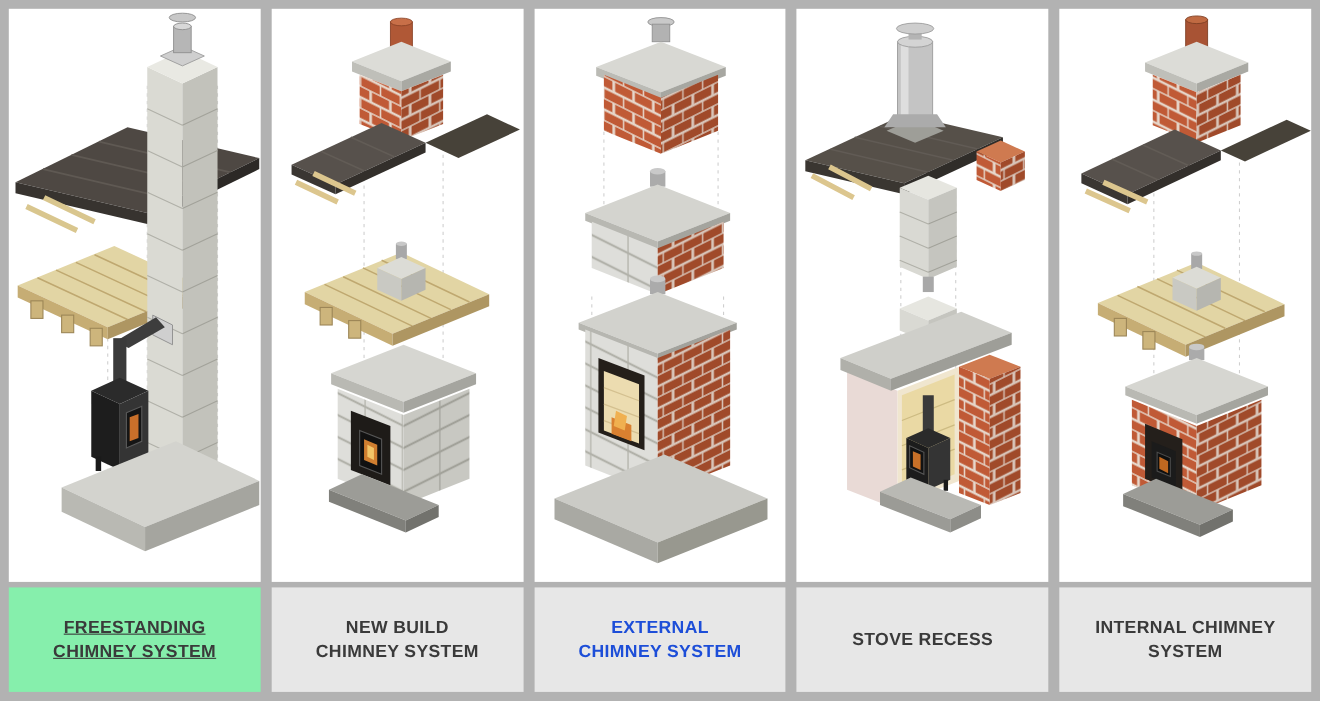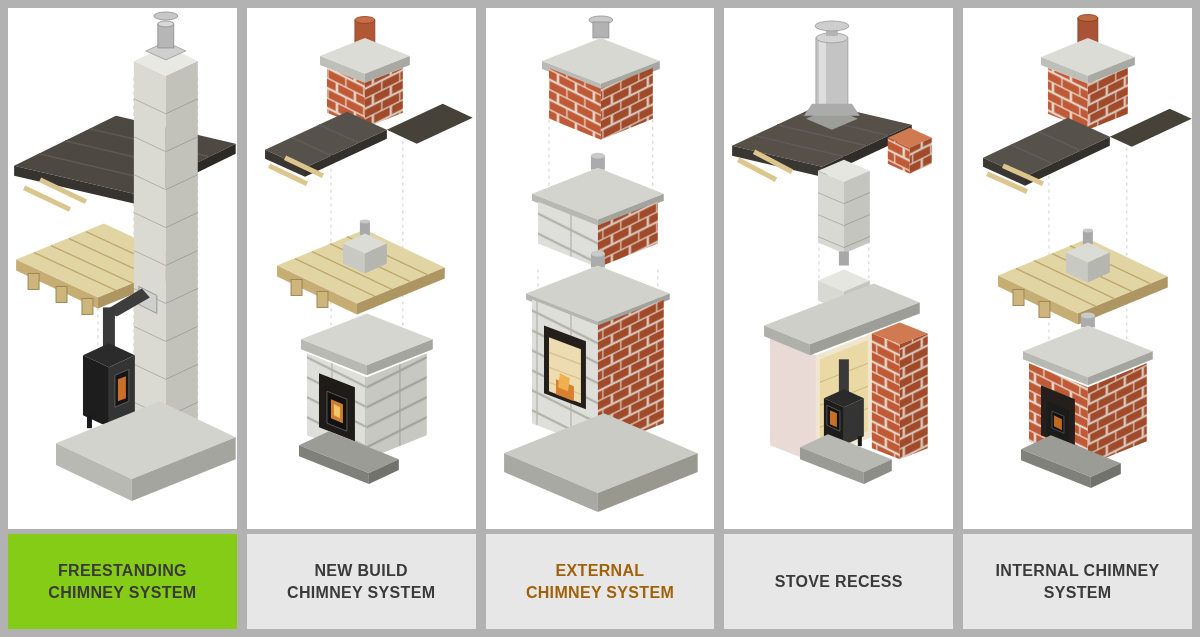--- a/index.html
+++ b/index.html
@@ -119,21 +119,21 @@
           <rect x="104" y="419" width="5" height="13" fill="#1a1a1a"></rect>
           <rect x="121" y="407" width="5" height="13" fill="#1a1a1a"></rect>
         </g>
         <g>
           <polygon points="48,436 152,394 228,430 124,472" fill="#d3d3ce"></polygon>
           <polygon points="48,436 124,472 124,494 48,458" fill="#b9b9b3"></polygon>
           <polygon points="124,472 228,430 228,452 124,494" fill="#a5a59f"></polygon>
         </g>
       </svg>
     </div>
-    <div class="caption" style="background: #84cc16; color: rgb(58, 58, 58);">
+    <div class="caption" style="background: #86efac; color: rgb(58, 58, 58); text-decoration: underline;">
       <span>FREESTANDING</span>
       <span>CHIMNEY SYSTEM</span>
     </div>
   </section>
 
   <section class="panel">
     <div class="art" style="background: rgb(255, 255, 255);">
       <svg viewBox="0 0 229 522">
         <path d="M84 126V338 M156 126V338" stroke="#cfcfcf" stroke-width="1" stroke-dasharray="3 4" fill="none"></path>
         <g>
@@ -228,21 +228,21 @@
           <polygon points="70,372 88,379 88,394 70,387" fill="#d98030"></polygon>
           <polygon points="74,366 84,371 82,384 72,380" fill="#f0b050"></polygon>
         </g>
         <g>
           <polygon points="18,446 118,406 212,446 112,486" fill="#cbcbc6"></polygon>
           <polygon points="18,446 112,486 112,505 18,465" fill="#a9a9a3"></polygon>
           <polygon points="112,486 212,446 212,465 112,505" fill="#98988f"></polygon>
         </g>
       </svg>
     </div>
-    <div class="caption" style="background: rgb(231, 231, 231); color: #a16207;">
+    <div class="caption" style="background: rgb(231, 231, 231); color: #1d4ed8;">
       <span>EXTERNAL</span>
       <span>CHIMNEY SYSTEM</span>
     </div>
   </section>
 
   <section class="panel">
     <div class="art" style="background: rgb(255, 255, 255);">
       <svg viewBox="0 0 229 522">
         <path d="M95 170V330 M145 170V330" stroke="#cfcfcf" stroke-width="1" stroke-dasharray="3 4" fill="none"></path>
         <g>

